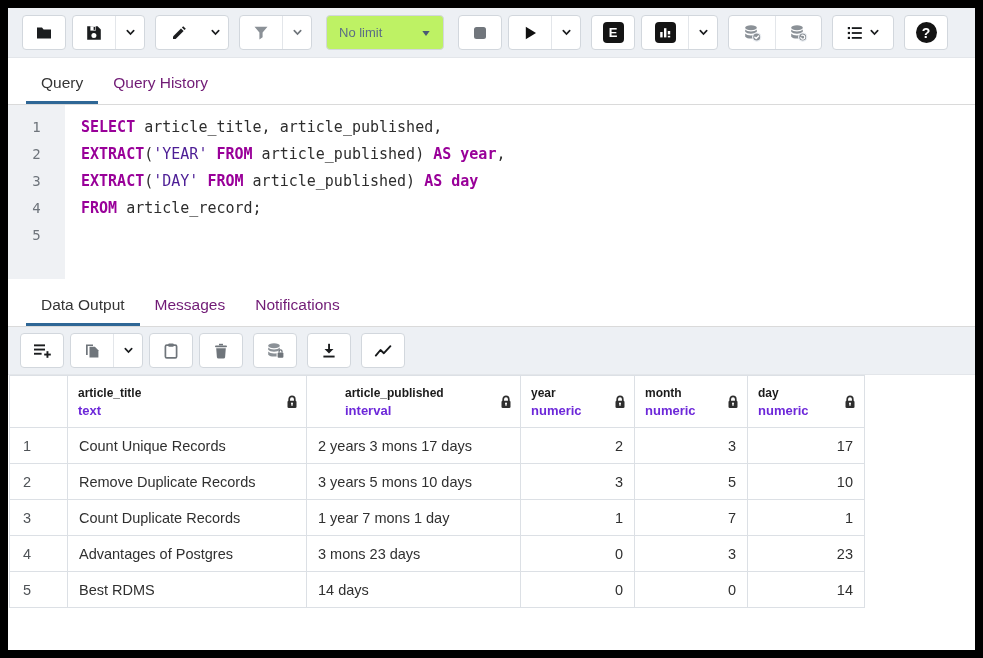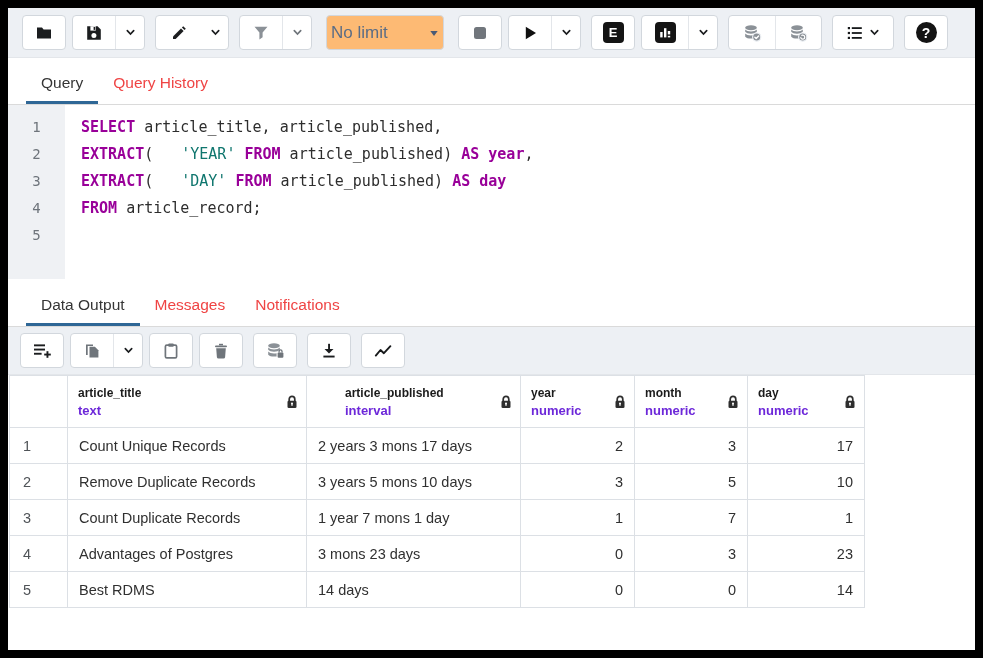--- a/index.html
+++ b/index.html
@@ -25,52 +25,52 @@
   .btn-group .seg {
     height:100%; display:flex; align-items:center; justify-content:center;
     min-width:42px; padding:0 6px; cursor:pointer;
   }
   .btn-group .seg + .seg { border-left:1px solid #e3e6ea; min-width:29px; }
   .btn-group .seg.no-div { border-left:none; min-width:26px; }
   .icon-dark { color:#1b1d1f; }
   .icon-gray { color:#8b9197; }
   .icon-mid  { color:#6f757b; }
   .select {
-    height:35px; width:118px; background:#fdba74; border:1px solid #d2d7dd; border-radius:4px;
-    display:flex; align-items:center; justify-content:space-between; padding:0 4px;
-    color:#5b6d85; font-size:17px; cursor:pointer; margin:0 8px;
+    height:35px; width:118px; background:#bef264; border:1px solid #d2d7dd; border-radius:4px;
+    display:flex; align-items:center; justify-content:space-between; padding:0 12px;
+    color:#5b6d85; font-size:13px; cursor:pointer; margin:0 8px;
   }
   .square-badge {
     width:21px; height:21px; border-radius:4px; background:#141414; color:#fff;
     font-weight:bold; font-size:13px; display:flex; align-items:center; justify-content:center;
   }
   .circle-badge {
     width:21px; height:21px; border-radius:50%; background:#141414; color:#fff;
     font-weight:bold; font-size:14px; display:flex; align-items:center; justify-content:center;
   }
 
   
   .tabbar {
     height:40px; flex:0 0 40px; background:#fff; border-bottom:1px solid #dadada;
     display:flex; align-items:stretch; padding-left:18px;margin-top:7px;
   }
   .tab {
-    padding:0 15px; display:flex; align-items:center; font-size:15.5px; color:#ef4444;
+    padding:0 15px; display:flex; align-items:center; font-size:15.5px; color:#701a75;
     border-bottom:3px solid transparent; cursor:pointer;
   }
   .tab.active { border-bottom-color:#2f6796; color:#353535; }
 
   
   .editor { flex:0 0 174px; display:flex; background:#fff; font-family:"DejaVu Sans Mono","Liberation Mono",monospace; }
   .gutter { width:57px; background:#eff1f4; padding-top:9px; text-align:center; }
   .gutter .ln { height:27px; line-height:27px; font-size:14px; color:#6e747b; }
   .code { padding:9px 0 0 16px; flex:1; cursor:text; }
   .code-line { height:27px; line-height:27px; font-size:15px; color:#2d2d2d; white-space:pre; }
   .tok-kw { color:#990099; font-weight:bold; }
-  .tok-str { color:#0f766e;margin-left:28px; }
+  .tok-str { color:#4c1d95; }
   .tok-pl { color:#2d2d2d; }
 
   
   .results-area { flex:1; background:#fff; overflow:hidden; }
   table.grid { border-collapse:collapse; table-layout:fixed; margin-left:1px; }
   table.grid th, table.grid td { border:1px solid #dce0e5; background:#fff; }
   table.grid th { height:52px; padding:6px 8px 6px 10px; text-align:left; vertical-align:middle; cursor:pointer; }
   .hwrap { display:flex; align-items:center; justify-content:space-between; gap:4px; }
   .hname { font-size:12px; font-weight:bold; color:#1b1b1b; line-height:18px; }
   .htype { font-size:13px; font-weight:bold; color:#6d28d9; line-height:17px; }

